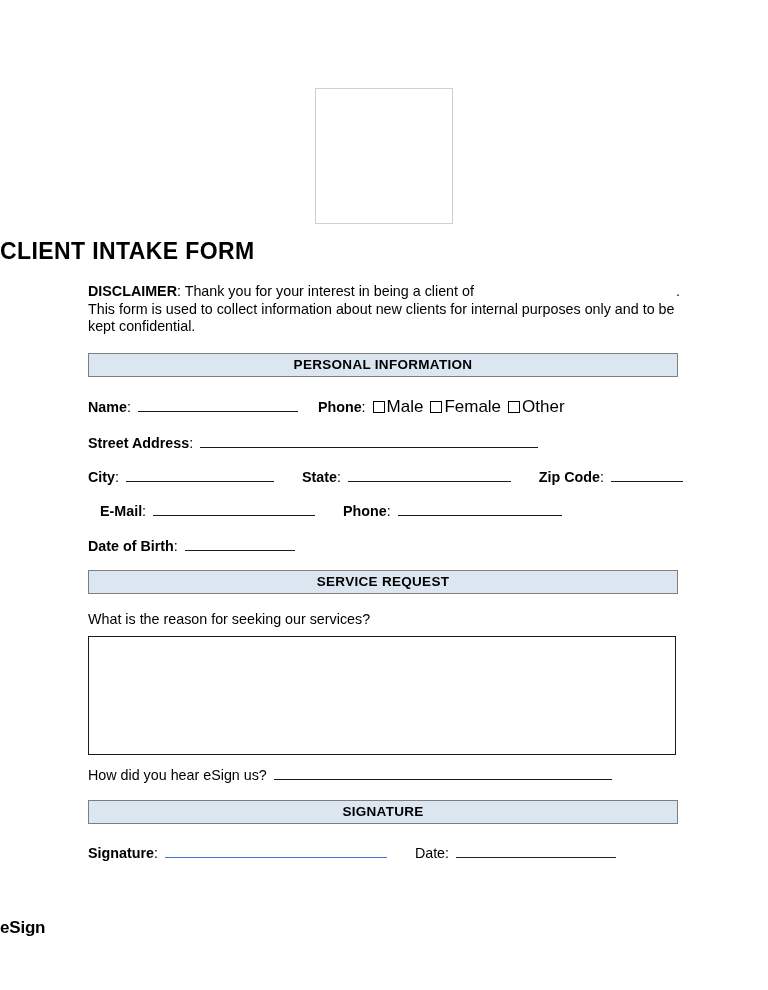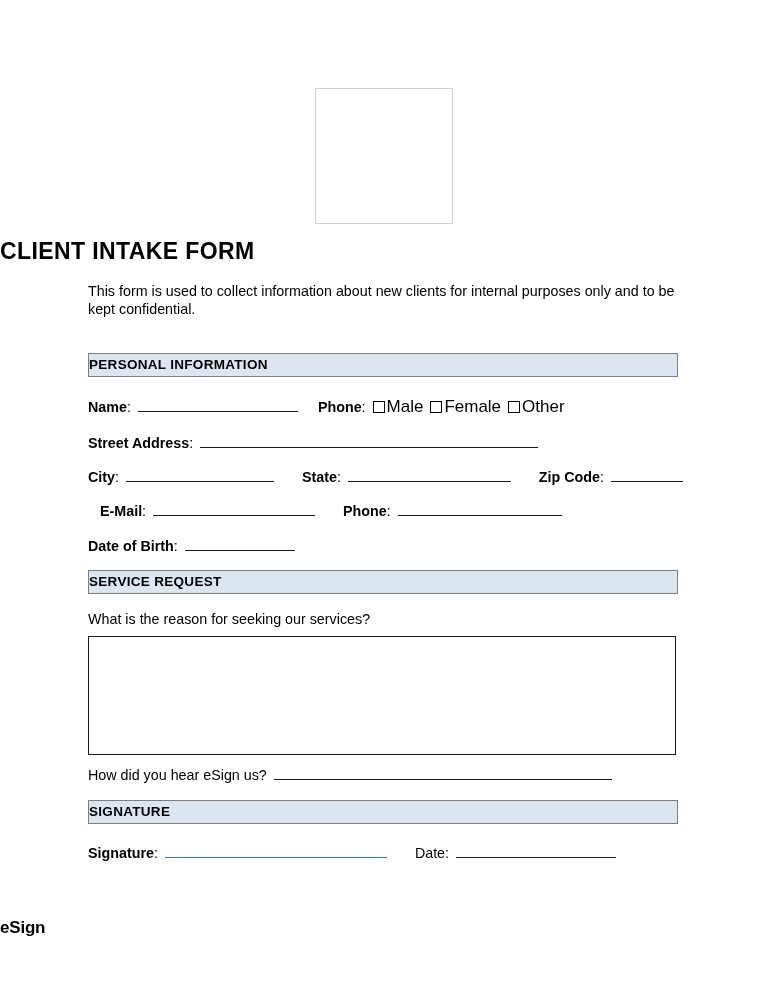--- a/index.html
+++ b/index.html
@@ -73,21 +73,21 @@
 
   
   .section-bar {
     position: absolute;
     left: 88px;
     width: 590px;
     height: 24px;
     box-sizing: border-box;
     background: #dce6f1;
     border: 1px solid #7f7f7f;
-    text-align: left;
+    text-align: center;
     font-size: 13.5px;
     font-weight: bold;
     line-height: 22px;
     letter-spacing: 0.3px;
   }
   #bar-personal { top: 353px; }
   #bar-service  { top: 570px; }
   #bar-sign     { top: 800px; }
 
   
@@ -184,20 +184,24 @@
 
 <div class="page">
 
   <div class="logo-wrap">
     <div class="logo-box"></div>
   </div>
 
   <div class="form-title">CLIENT INTAKE FORM</div>
 
   <div class="disclaimer">
+    <span class="disc-line1">
+      <b>DISCLAIMER</b><span>: </span><span>Thank you for your interest in being a client of</span>
+      <span class="disc-period">.</span>
+    </span>
     <span>This form is used to collect information about new clients for internal purposes only and</span>
     <span>to be kept confidential.</span>
   </div>
 
   <div class="section-bar" id="bar-personal">PERSONAL INFORMATION</div>
 
   <div class="row" id="row-name">
     <span class="lbl"><span>Name</span><span class="colon">:</span></span>
     <span class="blank w-name"></span>
     <span class="gap-sm"></span>

